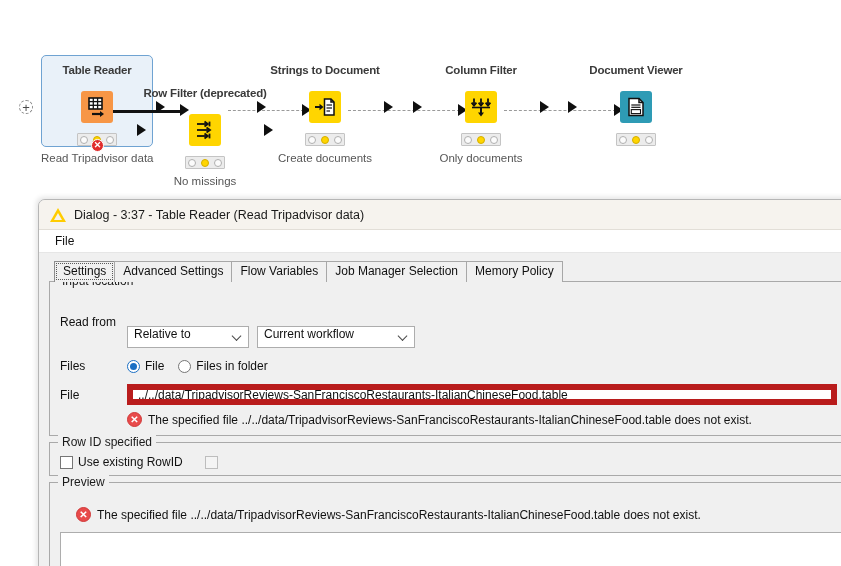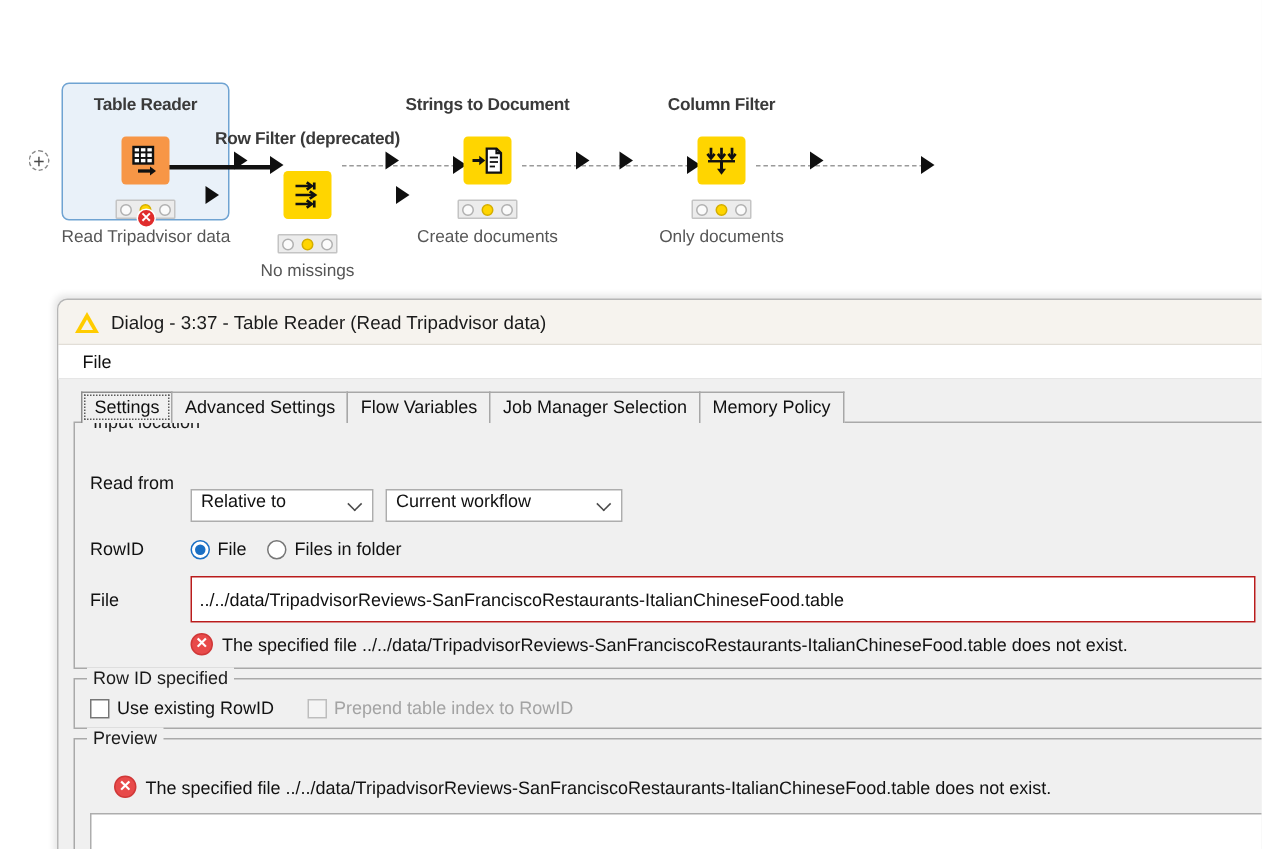--- a/index.html
+++ b/index.html
@@ -249,23 +249,23 @@
   }
   .radio.on { border: 1px solid #1a6fc4; background: #ffffff; }
   .radio.on::after {
     content: ""; position: absolute;
     left: 2px; top: 2px; width: 7px; height: 7px;
     border-radius: 50%; background: #1a6fc4;
   }
   .radio-label { font-size: 12px; color: #111111; }
 
   .textfield {
-    height: 31px;
+    height: 21px;
     background: #ffffff;
-    border: 1px solid #b91c1c;
+    border: 6px solid #b91c1c;
     display: flex; align-items: center;
     padding: 0 5px;
     font-size: 12px; color: #101010;
     white-space: nowrap;
     overflow: hidden;
   }
 
   .err-row {
     display: flex; align-items: center;
     margin-top: 7px;
@@ -416,20 +416,41 @@
         <div class="port-out"></div>
       </div>
       <div class="status-bar">
         <div class="light"></div>
         <div class="light on"></div>
         <div class="light"></div>
       </div>
       <div class="node-label">Only documents</div>
     </div>
 
+    <div class="node" style="left:580px; top:63px;">
+      <div class="node-title wide">Document Viewer</div>
+      <div class="node-body">
+        <div class="port-in"></div>
+        <div class="node-icon icon-teal">
+          <svg width="22" height="22" viewBox="0 0 22 22">
+            <path d="M4 2.5 H14 L18 6.5 V19.5 H4 Z" fill="#ffffff" stroke="#111111" stroke-width="1.5"></path>
+            <path d="M14 2.5 V6.5 H18" fill="none" stroke="#111111" stroke-width="1.5"></path>
+            <line x1="6.3" y1="9" x2="15.5" y2="9" stroke="#111111" stroke-width="1.2"></line>
+            <line x1="6.3" y1="11.3" x2="15.5" y2="11.3" stroke="#111111" stroke-width="1.2"></line>
+            <rect x="6.3" y="13.6" width="9.2" height="4" fill="none" stroke="#111111" stroke-width="1.1"></rect>
+          </svg>
+        </div>
+      </div>
+      <div class="status-bar">
+        <div class="light"></div>
+        <div class="light on"></div>
+        <div class="light"></div>
+      </div>
+      <div class="node-label"></div>
+    </div>
   </div>
 
   <div id="dialog">
 
     <div class="titlebar">
       <div class="tri-warn"></div>
       <div class="dlg-title">Dialog - 3:37 - Table Reader (Read Tripadvisor data)</div>
     </div>
 
     <div class="menubar">
@@ -455,21 +476,21 @@
             <span>Relative to</span>
             <span class="chev"></span>
           </div>
           <div class="combo combo-b">
             <span>Current workflow</span>
             <span class="chev"></span>
           </div>
         </div>
 
         <div class="row">
-          <div class="row-label">RowID</div>
+          <div class="row-label">Files</div>
           <div class="radio-wrap">
             <div class="radio on"></div>
             <div class="radio-label">File</div>
           </div>
           <div class="radio-wrap">
             <div class="radio"></div>
             <div class="radio-label">Files in folder</div>
           </div>
         </div>
 
@@ -488,21 +509,20 @@
 
       <div class="group" style="padding-top:12px; padding-bottom:6px;">
         <div class="group-title">Row ID specified</div>
         <div class="row" style="margin-bottom:0;">
           <div class="chk-wrap">
             <div class="check"></div>
             <div class="chk-label">Use existing RowID</div>
           </div>
           <div class="chk-wrap">
             <div class="check dis"></div>
-            <div class="chk-label dis">Prepend table index to RowID</div>
           </div>
         </div>
       </div>
 
       <div class="group" style="padding:10px 8px 8px 8px;">
         <div class="group-title">Preview</div>
         <div class="preview-err">
           <div class="err-icon">✕</div>
           <div class="err-text">The specified file ../../data/TripadvisorReviews-SanFranciscoRestaurants-ItalianChineseFood.table does not exist.</div>
         </div>

